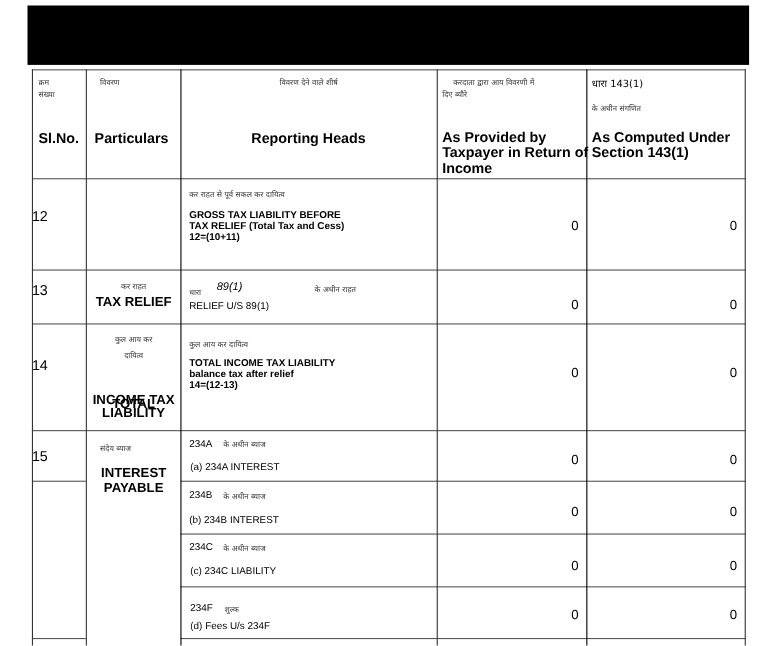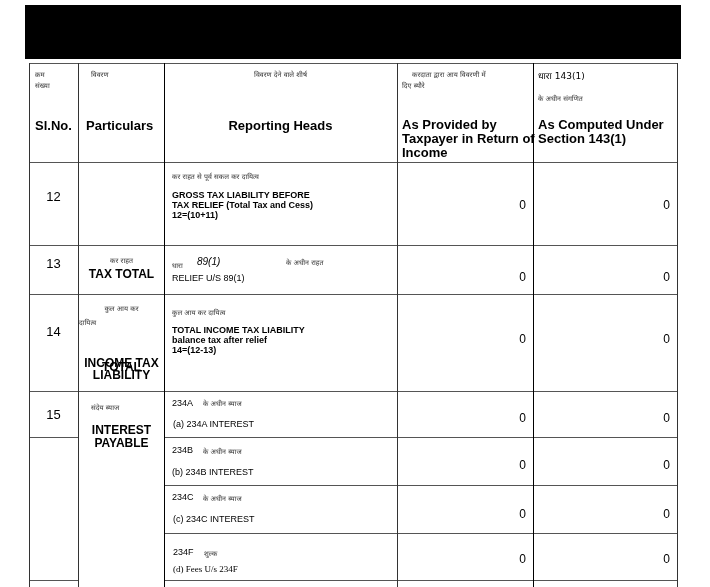--- a/index.html
+++ b/index.html
@@ -5,21 +5,21 @@
   html, body { margin:0; padding:0; background:#ffffff; }
   body { width:710px; height:587px; position:relative; overflow:hidden;
          font-family:"Liberation Sans", sans-serif; color:#000; }
   .redact { position:absolute; left:25px; top:5px; width:656px; height:54px; background:#000; }
   .hl { position:absolute; height:1px; background:#555; }
   .vl { position:absolute; width:1px; background:#333; }
   .vl.dark { background:#000; }
   .t { position:absolute; white-space:nowrap; }
   .hi { font-family:"DejaVu Sans", sans-serif; font-size:7px; color:#333; }
   .hdr { font-weight:bold; font-size:13px; }
-  .sl { font-size:13px; text-align:center; width:49px; }
+  .sl { font-size:13px; width:49px; }
   .bold9 { font-weight:bold; font-size:9px; line-height:10px; }
   .small9 { font-size:9px; }
   .part { font-weight:bold; font-size:12px; text-align:center; line-height:13px; }
   .val { font-size:12px; text-align:right; }
 </style>
 </head>
 <body>
 
 <div class="redact"></div>
 
@@ -66,31 +66,31 @@
 <div class="t sl" style="left:29px; top:189px;">12</div>
 <div class="t hi" style="left:172px; top:172px;">कर राहत से पूर्व सकल कर दायित्व</div>
 <div class="t bold9" style="left:172px; top:190px;">GROSS TAX LIABILITY BEFORE</div>
 <div class="t bold9" style="left:172px; top:200px;">TAX RELIEF (Total Tax and Cess)</div>
 <div class="t bold9" style="left:172px; top:210px;">12=(10+11)</div>
 <div class="t val" style="left:398px; width:128px; top:198px;">0</div>
 <div class="t val" style="left:534px; width:136px; top:198px;">0</div>
 
 <div class="t sl" style="left:29px; top:256px;">13</div>
 <div class="t hi" style="left:79px; width:85px; text-align:center; top:256px;">कर राहत</div>
-<div class="t part" style="left:79px; width:85px; top:268px;">TAX TOTAL</div>
+<div class="t part" style="left:79px; width:85px; top:268px;">TAX RELIEF</div>
 <div class="t hi" style="left:172px; top:261px;">धारा</div>
 <div class="t small9" style="left:197px; top:256px; font-size:10px;font-style:italic;">89(1)</div>
 <div class="t hi" style="left:270px; top:258px;padding-left:16px;">के अधीन राहत</div>
 <div class="t small9" style="left:172px; top:273px;">RELIEF U/S 89(1)</div>
 <div class="t val" style="left:398px; width:128px; top:270px;">0</div>
 <div class="t val" style="left:534px; width:136px; top:270px;">0</div>
 
 <div class="t sl" style="left:29px; top:324px;">14</div>
 <div class="t hi" style="left:79px; width:85px; text-align:center; top:304px;">कुल आय कर</div>
-<div class="t hi" style="left:79px; width:85px; text-align:left; top:318px;">दायित्व</div>
+<div class="t hi" style="left:79px; width:85px; text-align:center; top:318px;">दायित्व</div>
 <div class="t part" style="left:79px; width:85px; top:345px;margin-top:16px;">TOTAL</div>
 <div class="t part" style="left:79px; width:85px; top:357px;">INCOME TAX</div>
 <div class="t part" style="left:79px; width:85px; top:369px;">LIABILITY</div>
 <div class="t hi" style="left:172px; top:308px;">कुल आय कर दायित्व</div>
 <div class="t bold9" style="left:172px; top:325px;">TOTAL  INCOME TAX  LIABILITY</div>
 <div class="t bold9" style="left:172px; top:335px;">balance tax after relief</div>
 <div class="t bold9" style="left:172px; top:345px;">14=(12-13)</div>
 <div class="t val" style="left:398px; width:128px; top:332px;">0</div>
 <div class="t val" style="left:534px; width:136px; top:332px;">0</div>
 
@@ -106,21 +106,21 @@
 <div class="t val" style="left:534px; width:136px; top:411px;">0</div>
 
 <div class="t small9" style="left:172px; top:445px;">234B</div>
 <div class="t hi" style="left:203px; top:447px;">के अधीन ब्याज</div>
 <div class="t small9" style="left:172px; top:467px;">(b) 234B INTEREST</div>
 <div class="t val" style="left:398px; width:128px; top:458px;">0</div>
 <div class="t val" style="left:534px; width:136px; top:458px;">0</div>
 
 <div class="t small9" style="left:172px; top:492px;">234C</div>
 <div class="t hi" style="left:203px; top:494px;">के अधीन ब्याज</div>
-<div class="t small9" style="left:173px; top:514px;">(c) 234C INTEREST</div>
+<div class="t small9" style="left:173px; top:514px;">(c) 234C LIABILITY</div>
 <div class="t val" style="left:398px; width:128px; top:507px;">0</div>
 <div class="t val" style="left:534px; width:136px; top:507px;">0</div>
 
 <div class="t small9" style="left:173px; top:547px;">234F</div>
 <div class="t hi" style="left:204px; top:549px;">शुल्क</div>
-<div class="t small9" style="left:173px; top:564px;font-family:Liberation Serif, serif;">(d) Fees U/s 234F</div>
+<div class="t small9" style="left:173px; top:564px;">(d) Fees U/s 234F</div>
 <div class="t val" style="left:398px; width:128px; top:552px;">0</div>
 <div class="t val" style="left:534px; width:136px; top:552px;">0</div>
 
 </body></html>

